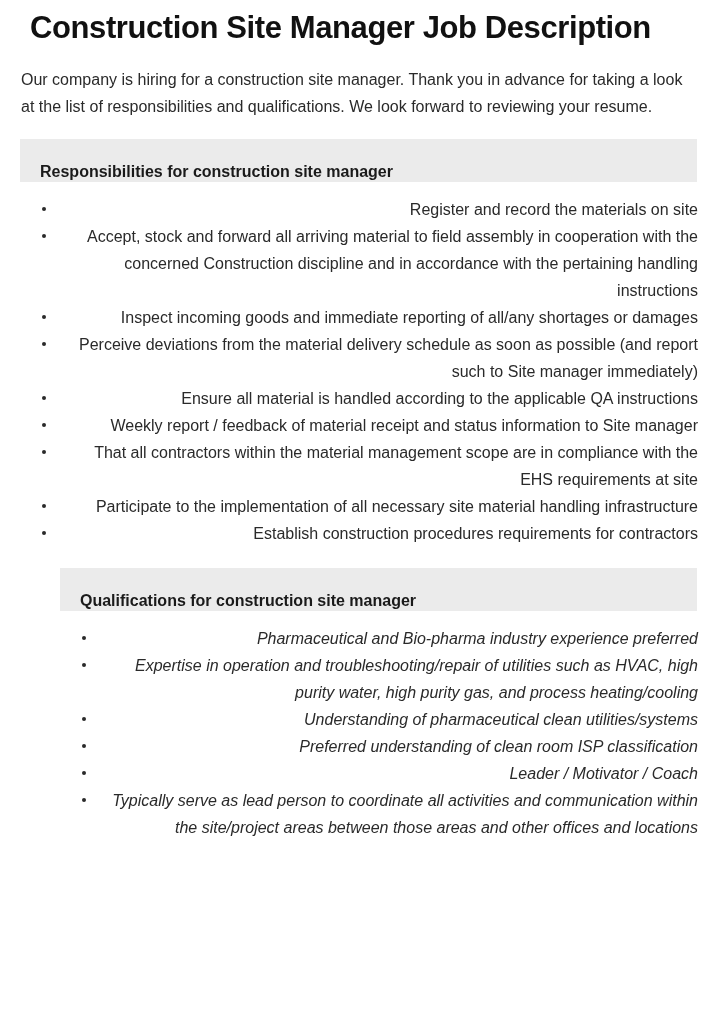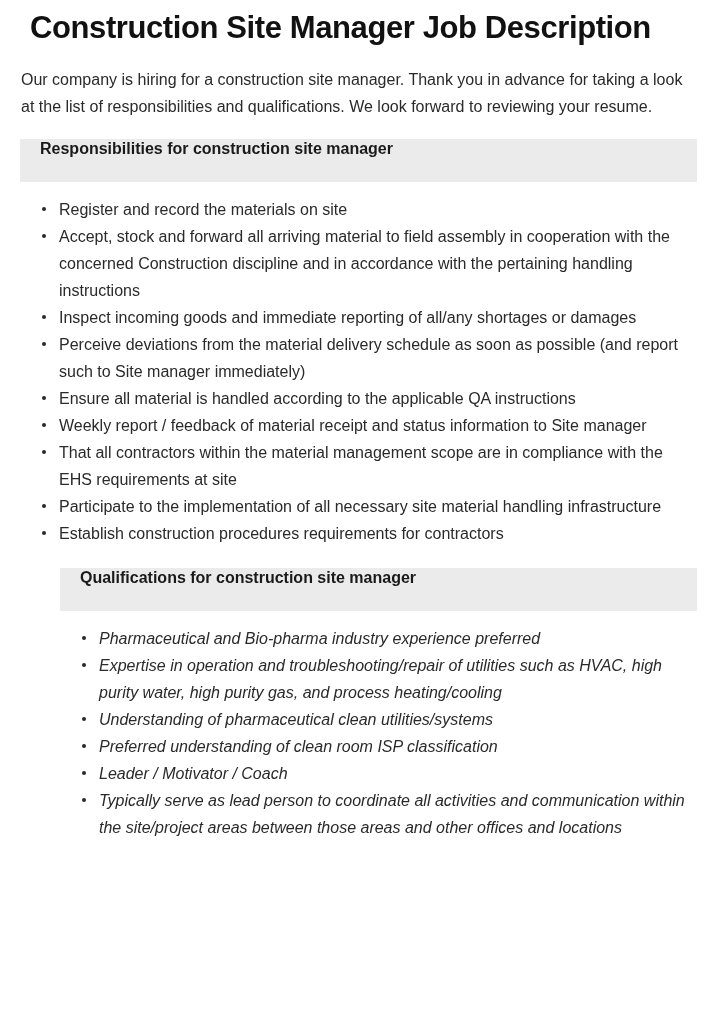--- a/index.html
+++ b/index.html
@@ -41,41 +41,42 @@
     color: #2a2a2a;
   }
   .section {
     margin-top: 19px;
   }
   .section-header {
     margin: 0 23px 0 20px;
     background: #ebebeb;
     height: 43px;
     display: flex;
-    align-items: flex-start;
+    align-items: flex-end;
     padding-left: 20px;
   }
   .section-header-text {
     font-size: 16px;
     font-weight: 700;
     color: #1a1a1a;
     line-height: 20px;
   }
   ul.bullet-list {
     list-style: none;
     margin: 14px 0 0 0;
     padding: 0 22px 0 42px;
   }
   ul.bullet-list li {
     position: relative;
     padding-left: 17px;
     font-size: 16px;
     line-height: 27px;
     color: #2a2a2a;
     margin: 0;
+    text-align: right;
   }
   ul.bullet-list li::before {
     content: "";
     position: absolute;
     left: 0;
     top: 11px;
     width: 4px;
     height: 4px;
     border-radius: 50%;
     background: #2a2a2a;

